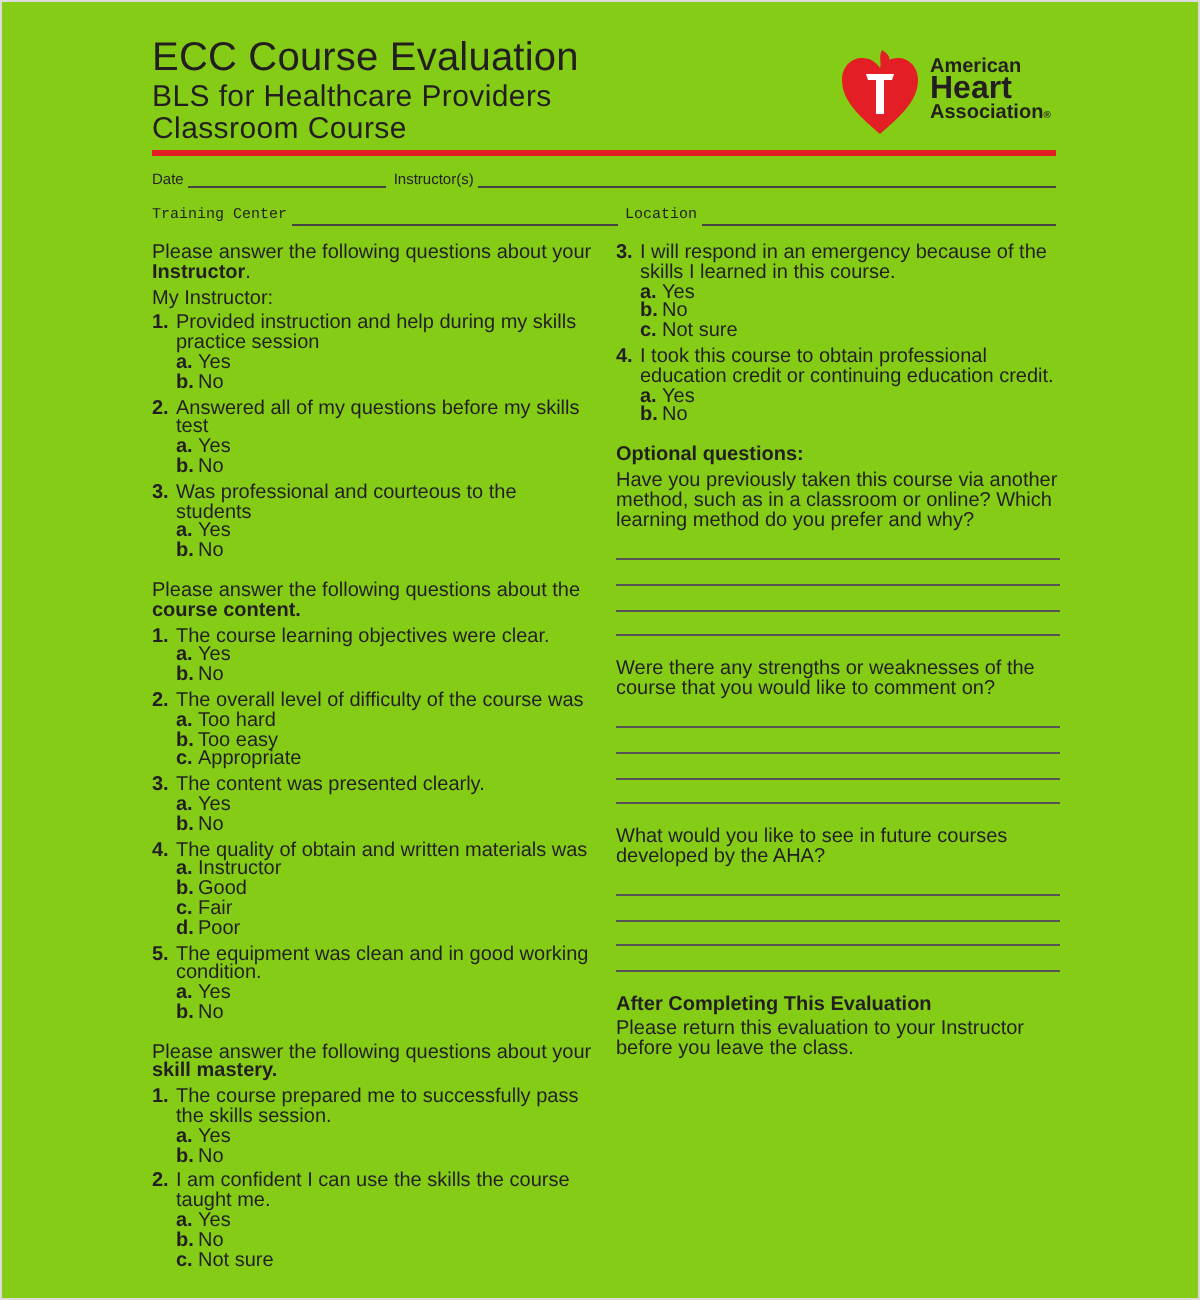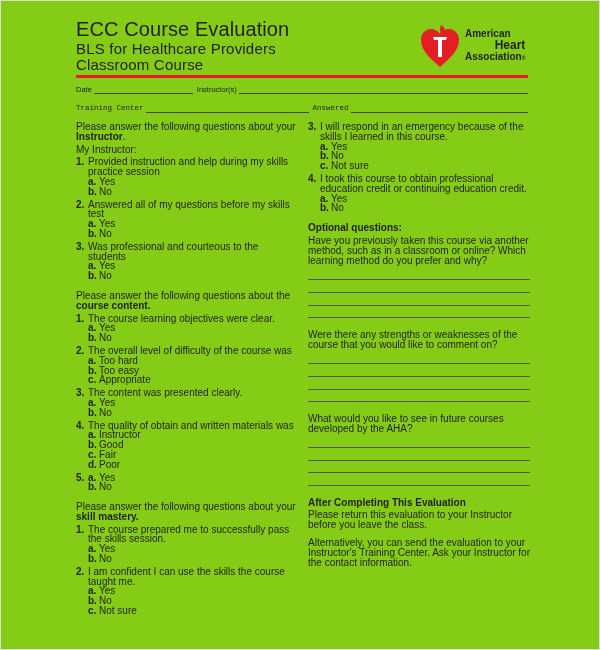--- a/index.html
+++ b/index.html
@@ -8,21 +8,21 @@
 
   .title { position:absolute; left:75px; top:17px; font-size:20px; line-height:22px; color:#231f20; letter-spacing:0.1px; }
   .subtitle { position:absolute; left:75px; font-size:15px; line-height:15px; color:#231f20; letter-spacing:0.2px; }
   .sub1 { top:40px; }
   .sub2 { top:56px; }
 
   .logo { position:absolute; left:418px; top:22px; width:110px; height:46px; }
   .logo svg { position:absolute; left:0; top:0; }
   .logo-text { position:absolute; left:46px; top:5px; line-height:11px; font-weight:bold; color:#231f20; }
   .logo-text .l1 { font-size:10px; display:block; }
-  .logo-text .l2 { font-size:12px; display:block; line-height:12px;text-align:right; }
+  .logo-text .l2 { font-size:16px; display:block; line-height:12px; }
   .logo-text .l3 { font-size:10px; display:block; }
   .logo-text .reg { font-size:5px; vertical-align:baseline; }
 
   .redline { position:absolute; left:75px; width:452px; height:3px; background:#e31e24; top:74px; }
 
   .field-row { position:absolute; left:75px; width:452px; font-size:7.5px; line-height:9px; display:flex; align-items:flex-end; white-space:nowrap; }
   .row1 { top:84px; }
   .row2 { top:103px;font-family:Liberation Mono, monospace; }
   .field-label { margin-right:2px; }
   .field-line { border-bottom:0.8px solid #444; height:7px; margin-right:4px; }
@@ -71,21 +71,21 @@
   <div class="field-row row1">
     <span class="field-label">Date</span>
     <span class="field-line" style="width:99px"></span>
     <span class="field-label">Instructor(s)</span>
     <span class="field-line" style="flex:1;margin-right:0"></span>
   </div>
 
   <div class="field-row row2">
     <span class="field-label">Training Center</span>
     <span class="field-line" style="width:163px"></span>
-    <span class="field-label">Answered</span>
+    <span class="field-label">Location</span>
     <span class="field-line" style="flex:1;margin-right:0"></span>
   </div>
 
   <div class="col col-left">
 
     <div class="section">
       <div class="intro"><span>Please answer the following questions about your </span><b>Instructor</b><span>.</span></div>
       <div class="intro">My Instructor:</div>
 
       <div class="q">
@@ -199,20 +199,21 @@
             </div>
           <div class="opt">
               <span class="optl">d.</span>
               <span>Poor</span>
             </div>
         </div>
       </div>
       <div class="q">
         <span class="qnum">5.</span>
         <div class="qbody">
+            <div>The equipment was clean and in good working condition.</div>
           <div class="opt">
               <span class="optl">a.</span>
               <span>Yes</span>
             </div>
           <div class="opt">
               <span class="optl">b.</span>
               <span>No</span>
             </div>
         </div>
       </div>
@@ -313,17 +314,16 @@
         <div class="answer-line"></div>
         <div class="answer-line"></div>
         <div class="answer-line"></div>
         <div class="answer-line"></div>
       </div>
     </div>
 
     <div>
       <div class="heading">After Completing This Evaluation</div>
       <div class="para">Please return this evaluation to your Instructor before you leave the class.</div>
-      <div class="para">Alternatively, you can send the evaluation to your Instructor's Training Center. Ask your Instructor for the contact information.</div>
     </div>
   </div>
 
 </div>
 
 </body></html>

